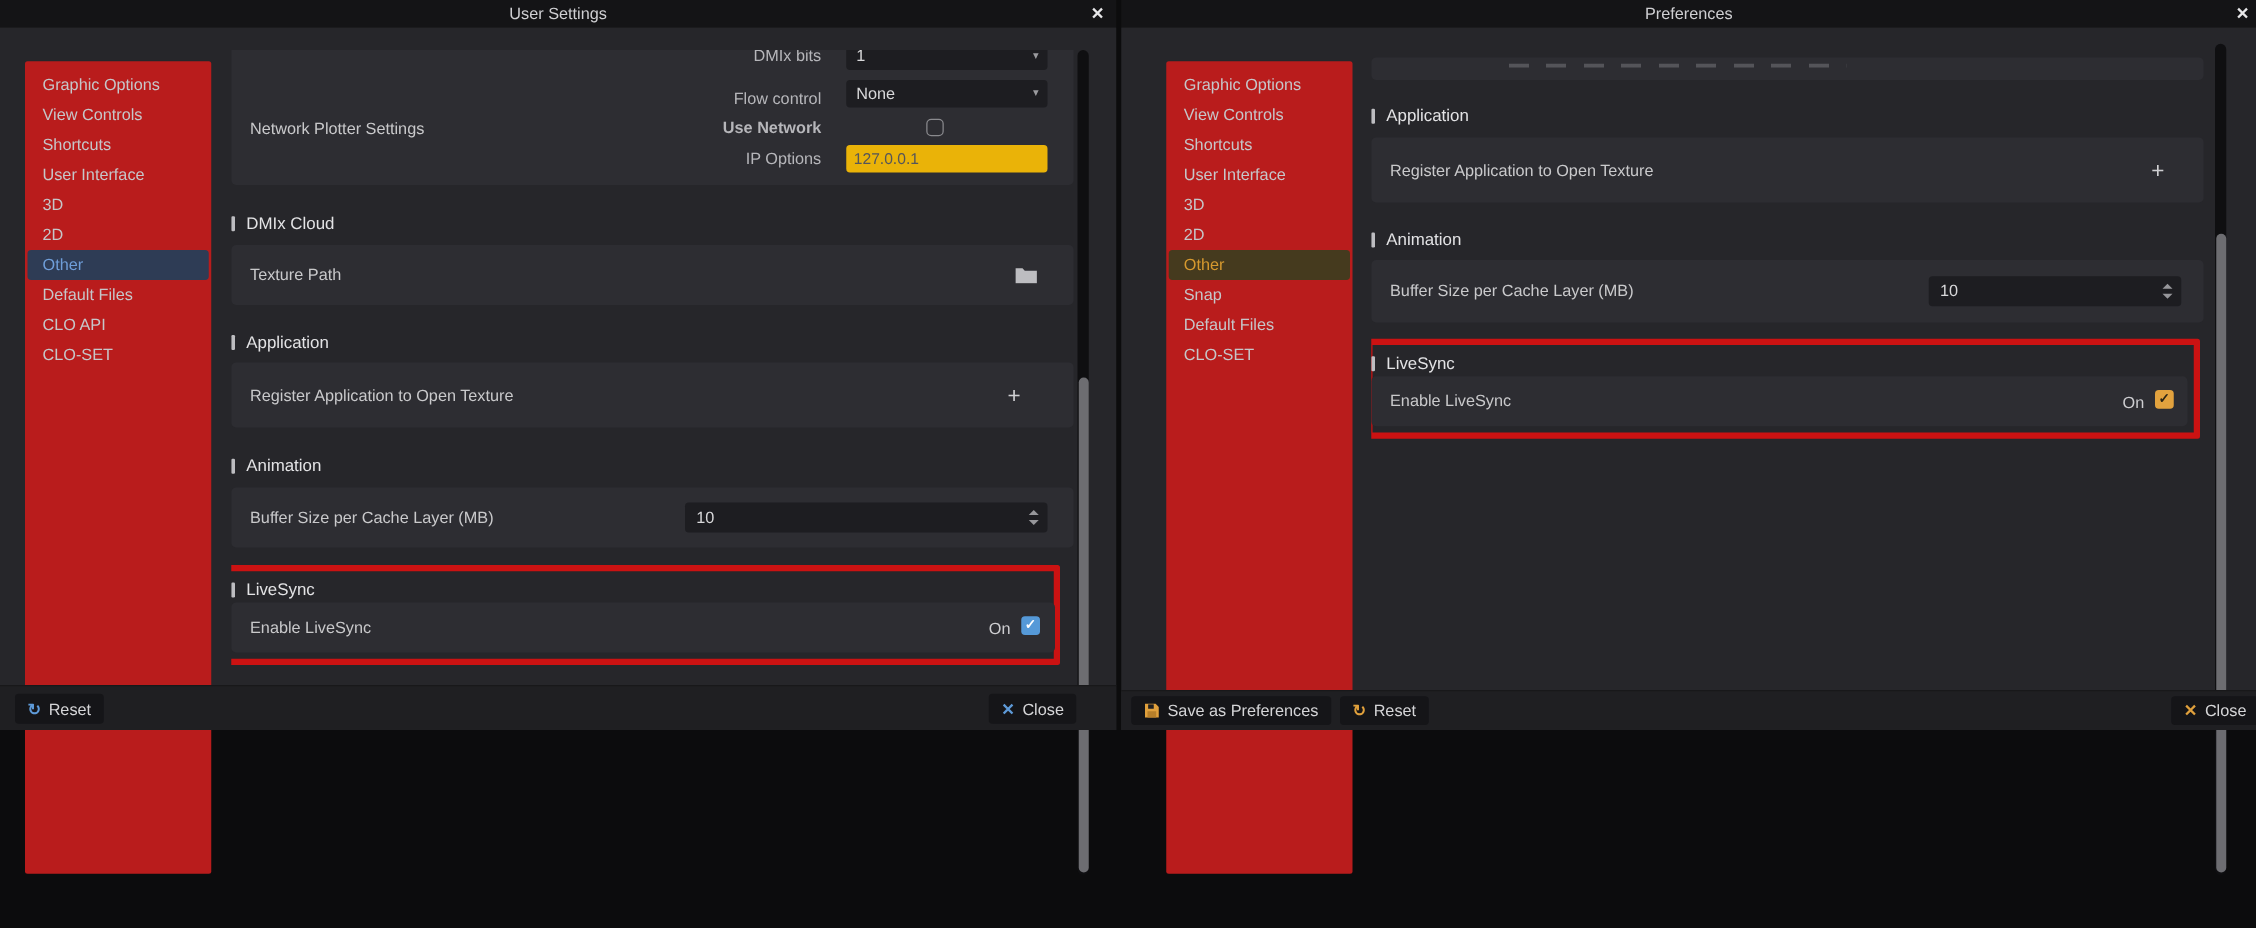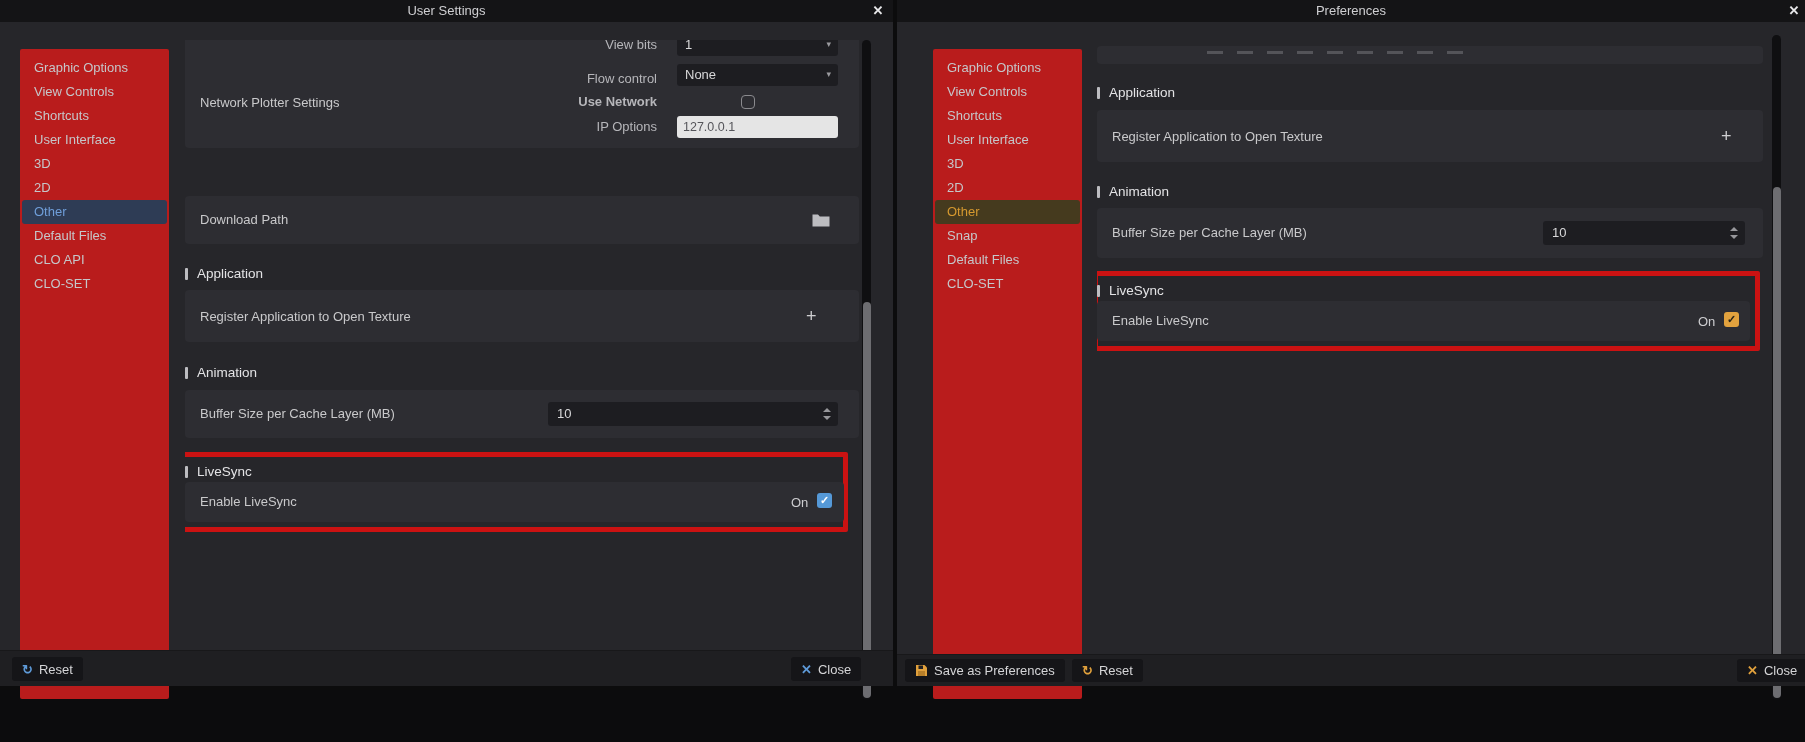--- a/index.html
+++ b/index.html
@@ -1,19 +1,19 @@
 <!DOCTYPE html>
 <html><head>
 <meta charset="utf-8">
 <style>
   * { margin:0; padding:0; box-sizing:border-box; }
   html,body { width:1805px; height:742px; overflow:hidden; }
   body { background:#0c0c0d; font-family:"Liberation Sans", sans-serif; position:relative; color:#d5d5d7; }
 
-  .dlg { position:absolute; top:0; height:686px; }
+  .dlg { position:absolute; top:0; height:584px; }
   .titlebar { position:absolute; left:0; right:0; top:0; height:22px; background:#141416; }
   .title { position:absolute; left:0; right:0; top:0; height:22px; line-height:22px; text-align:center;
            font-size:13px; color:#cfcfd2; }
   .tb-close { position:absolute; top:0; width:22px; height:22px; line-height:22px; text-align:center;
               color:#e8e8ea; font-size:13px; font-weight:bold; cursor:default; }
   .panel { position:absolute; left:0; right:0; top:22px; bottom:0; background:#26262a; }
 
   .sidebar { position:absolute; background:#b91c1c; border-radius:2px; padding-top:7px; }
   .side-item { height:24px; line-height:24px; padding-left:12px; font-size:13px; color:#c6c6c9;
                margin:0 2px; border-radius:3px; white-space:nowrap; }
@@ -27,21 +27,21 @@
   .sect .sect-t { position:absolute; left:12px; top:0; height:18px; line-height:18px; font-size:13.5px; color:#e3e3e5; }
 
   .glabel { position:absolute; font-size:13px; color:#c9c9cb; white-space:nowrap; }
   .flabel { position:absolute; font-size:13px; color:#b6b6ba; text-align:right; white-space:nowrap; }
 
   .dropdown { position:absolute; background:#1d1d21; border-radius:3px; height:22px; line-height:22px;
               font-size:13px; color:#d8d8da; padding-left:8px; }
   .dropdown .arrow { position:absolute; right:7px; top:0; height:22px; line-height:21px; font-size:9px; color:#9b9b9f; }
   .tinput { position:absolute; background:#19191c; border-radius:3px; height:22px; line-height:22px;
             font-size:12.5px; color:#cfcfd2; padding:0 6px; white-space:nowrap; overflow:hidden; }
-  .tinput.dim { color:#55555a; background:#e5e5e5; }
+  .tinput.dim { color:#55555a; background:#eab308; }
 
   .cb-empty { position:absolute; width:14px; height:14px; border:1.5px solid #8a8a8e; border-radius:4px; background:transparent; }
   .cb-check { position:absolute; width:15px; height:15px; border-radius:3px; text-align:center;
               line-height:15px; font-size:11px; font-weight:bold; }
   .cb-blue   { background:#5599d8; color:#ffffff; }
   .cb-orange { background:#e2a23e; color:#2a2416; }
   .on-lbl { position:absolute; font-size:13px; color:#cdcdd0; }
 
   .spin { position:absolute; background:#1d1d21; border-radius:3px; height:24px; line-height:24px; font-size:13px; color:#d8d8da; padding-left:9px; }
   .spin .arrows { position:absolute; right:6px; top:0; height:24px; width:10px; }
@@ -87,40 +87,44 @@
       <div class="side-item">Default Files</div>
       <div class="side-item">CLO API</div>
       <div class="side-item">CLO-SET</div>
     </div>
 
     <div class="content" style="left:185px; top:18px; width:674px; height:660px;">
 
       <div class="group" style="left:0; top:-10px; width:674px; height:118px;"></div>
       <div class="glabel" style="left:15px; top:55px;">Network Plotter Settings</div>
 
-      <div class="flabel" style="left:302px; top:-6px; width:170px; line-height:22px;">View bits</div>
+      <div class="flabel" style="left:302px; top:-6px; width:170px; line-height:22px;">DMIx bits</div>
       <div class="dropdown" style="left:492px; top:-6px; width:161px;">
         <span>1</span>
         <span class="arrow">▾</span>
       </div>
 
       <div class="flabel" style="left:302px; top:28px; width:170px; line-height:22px;">Flow control</div>
       <div class="dropdown" style="left:492px; top:24px; width:161px;">
         <span>None</span>
         <span class="arrow">▾</span>
       </div>
 
       <div class="flabel" style="left:302px; top:52px; width:170px; line-height:20px;font-weight:bold;">Use Network</div>
       <div class="cb-empty" style="left:556px; top:55px;"></div>
 
       <div class="flabel" style="left:302px; top:76px; width:170px; line-height:22px;">IP Options</div>
       <div class="tinput dim" style="left:492px; top:76px; width:161px;">127.0.0.1</div>
 
+      <div class="sect" style="left:0; top:130px; width:300px;">
+        <span class="bar"></span>
+        <span class="sect-t">DMIx Cloud</span>
+      </div>
       <div class="group" style="left:0; top:156px; width:674px; height:48px;"></div>
-      <div class="glabel" style="left:15px; top:172px;">Download Path</div>
+      <div class="glabel" style="left:15px; top:172px;">Texture Path</div>
       <div class="folder-btn" style="left:624px; top:170px;">
         <svg width="18" height="14" viewBox="0 0 18 14">
           <path d="M0.5 1.5 h5.5 l1.8 2 h9.7 v10 h-17 z" fill="#bdbdc1"></path>
         </svg>
       </div>
 
       <div class="sect" style="left:0; top:225px; width:300px;">
         <span class="bar"></span>
         <span class="sect-t">Application</span>
       </div>

